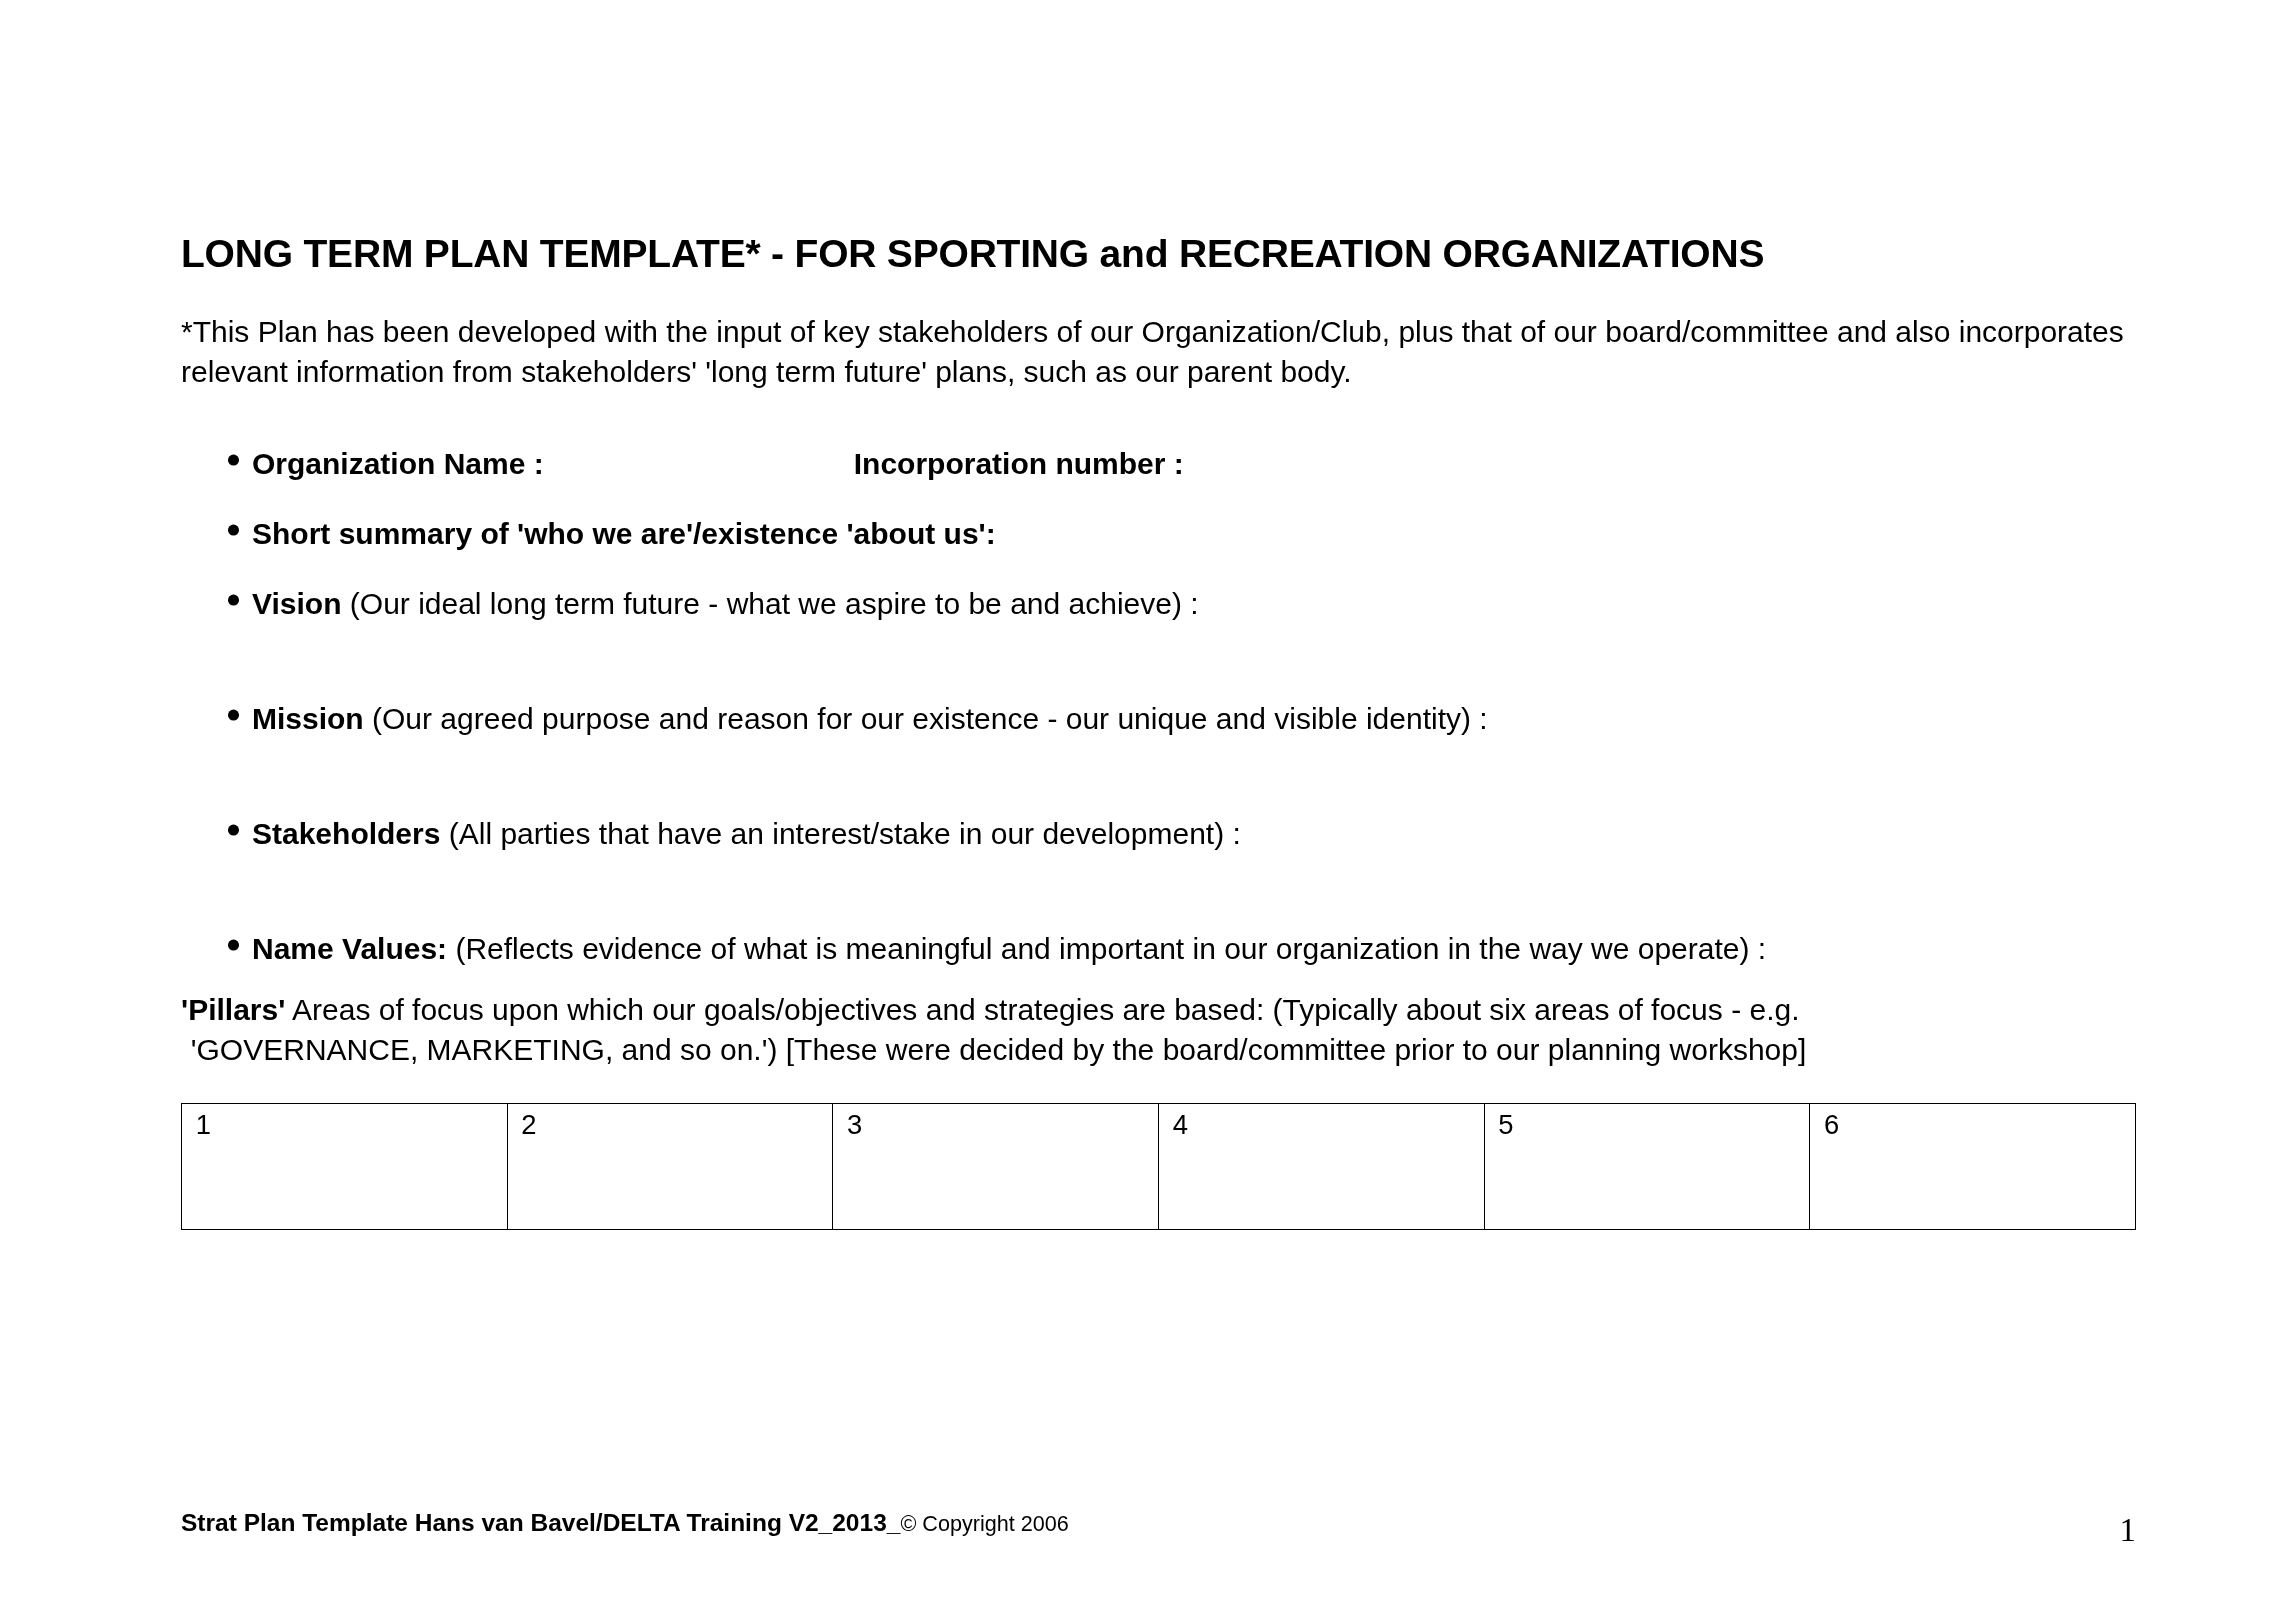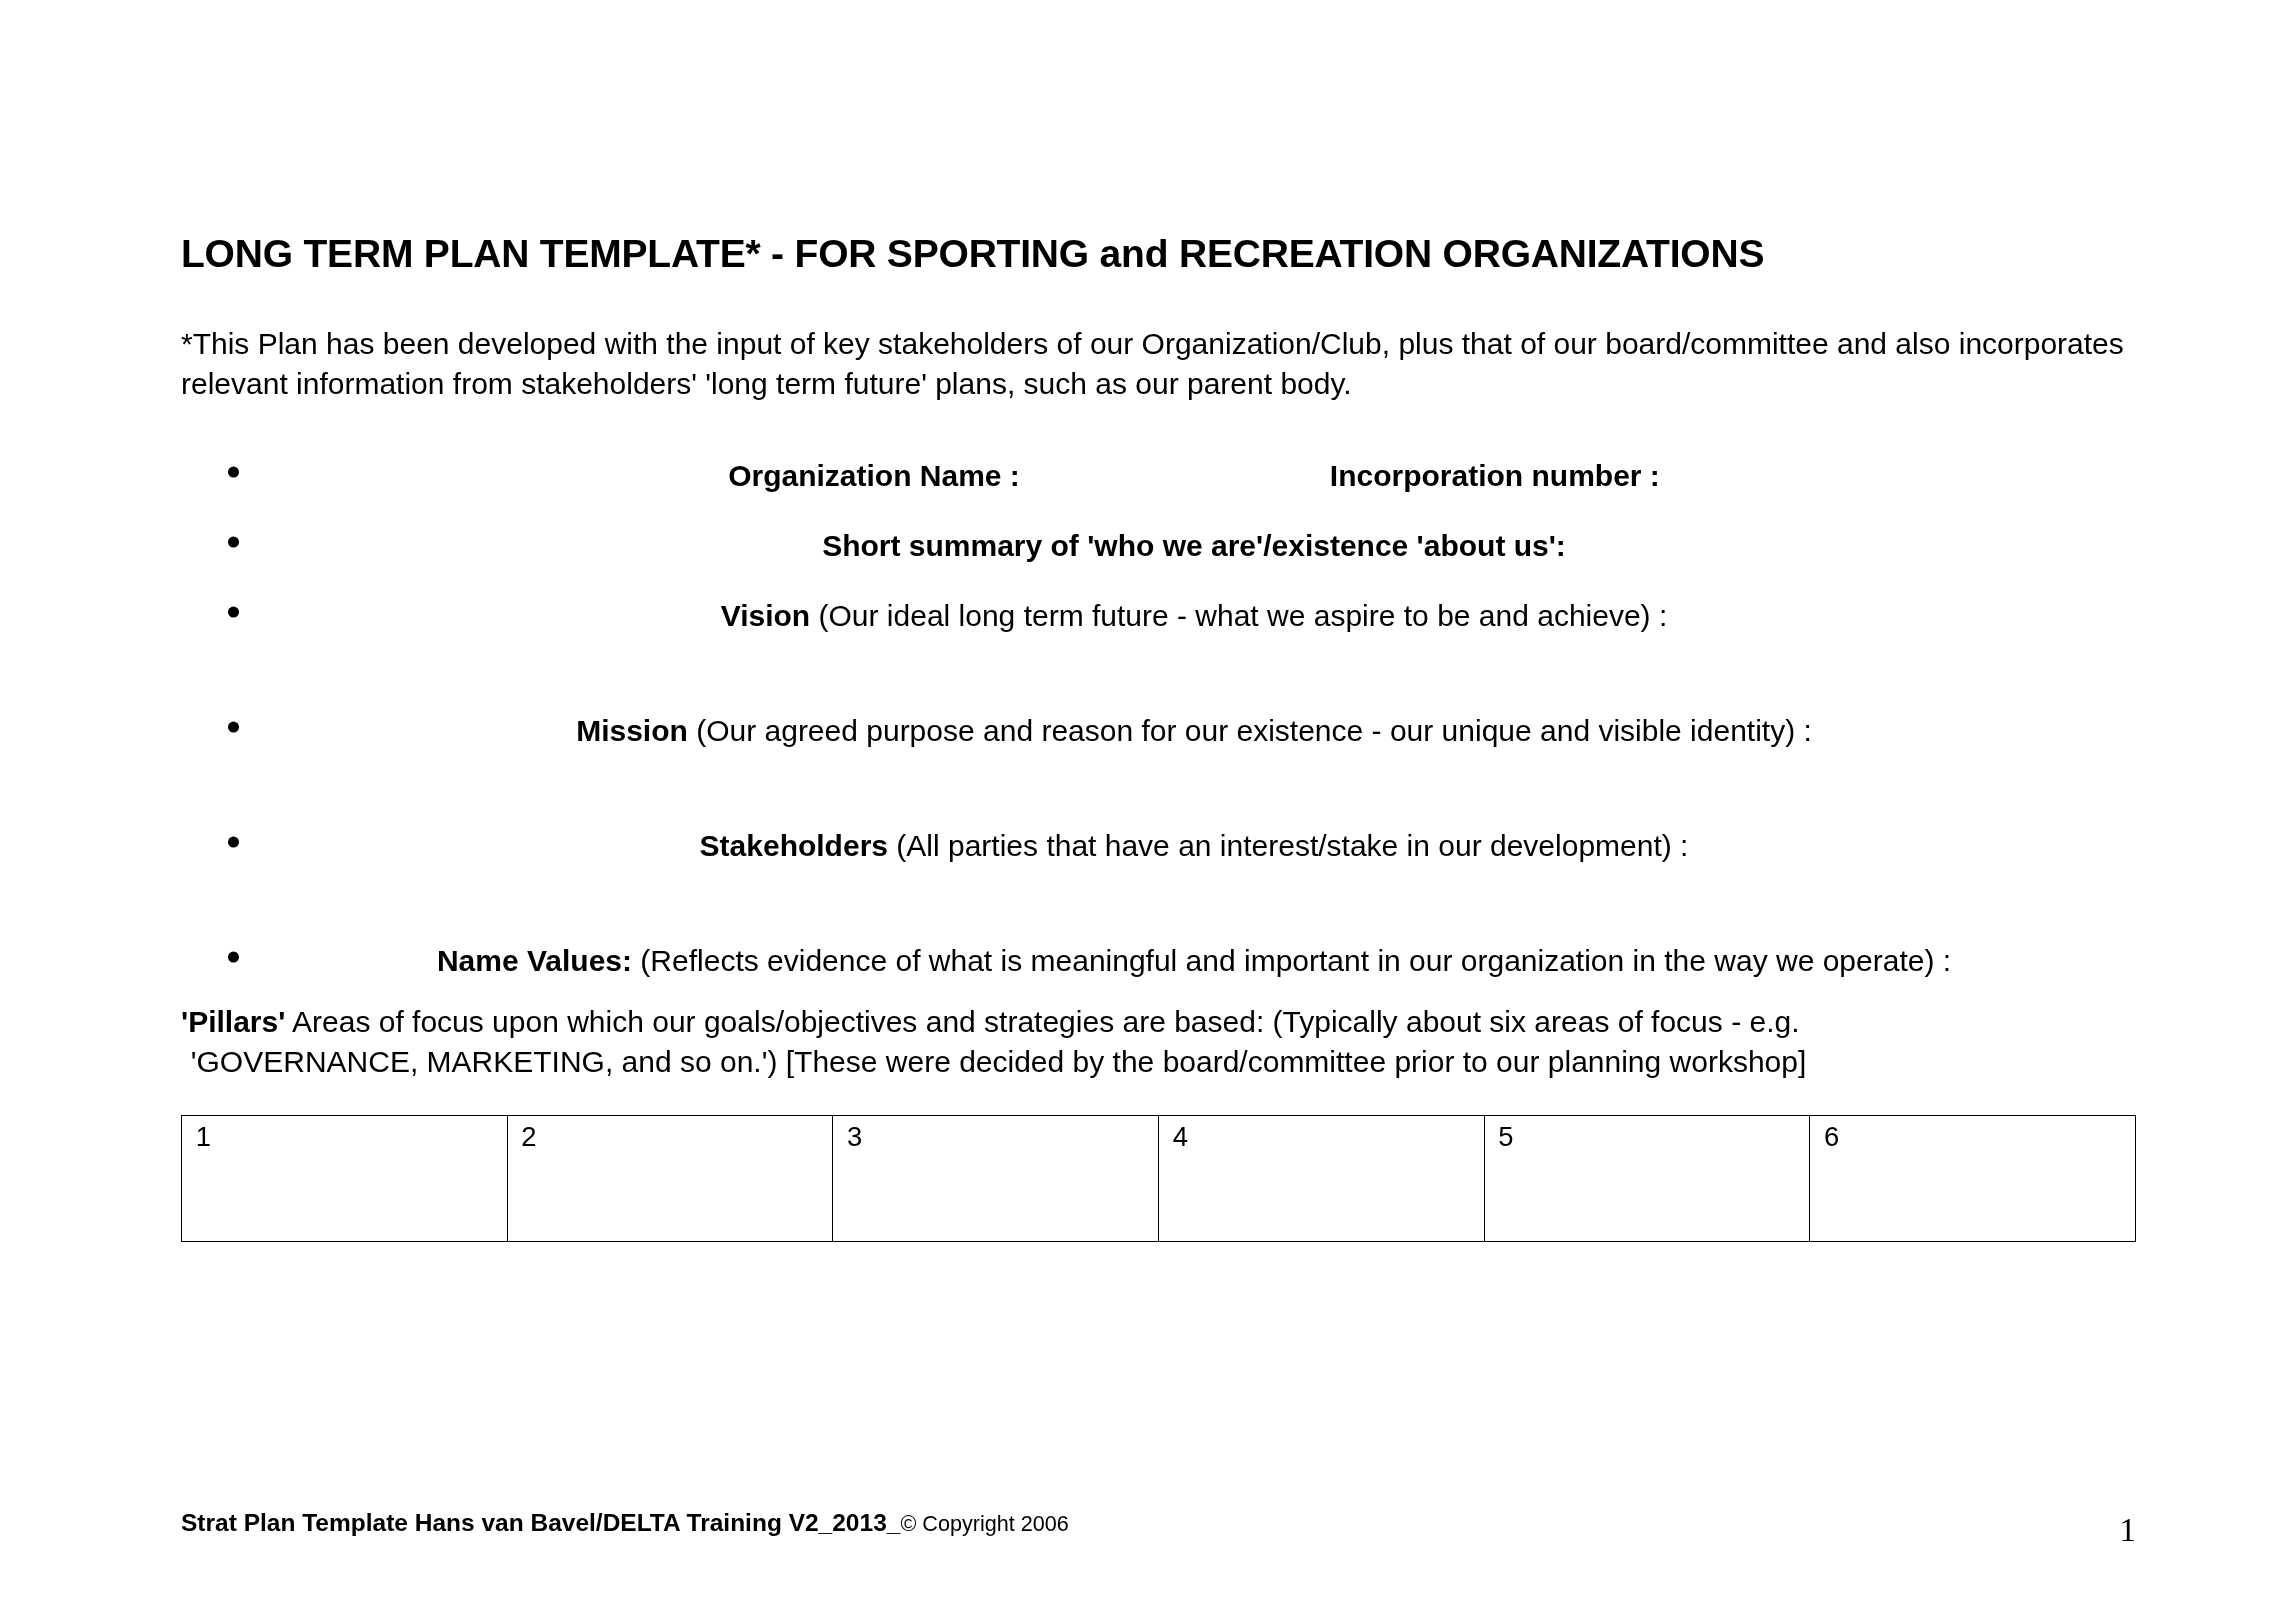--- a/index.html
+++ b/index.html
@@ -33,38 +33,37 @@
     font-size: 39px;
     font-weight: bold;
     line-height: 1.18;
     letter-spacing: -0.2px;
     margin: 0;
     white-space: nowrap;
   }
 
   
   .intro {
-    margin-top: 47px;
+    margin-top: 35px;
     font-size: 30px;
     line-height: 1.32;
     max-width: 1950px;
   }
 
   
   .bullets {
     margin: 0;
     padding: 0;
     list-style: none;
   }
   .bullet-row {
     position: relative;
     padding-left: 71px;
     font-size: 30px;
     line-height: 1.3;
-    text-align: center;
   }
   .bullet-row .dot {
     position: absolute;
     left: 47px;
     top: 0.52em;
     width: 10.8px;
     height: 10.8px;
     background: #000;
     border-radius: 50%;
     transform: translateY(-50%);

